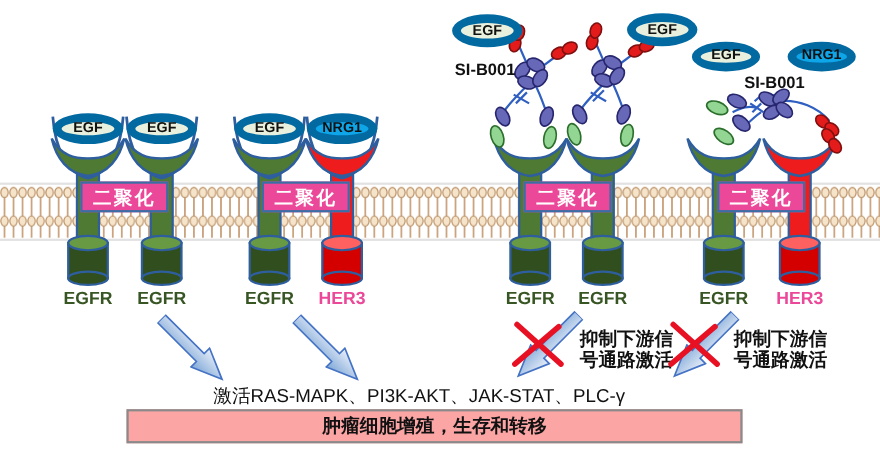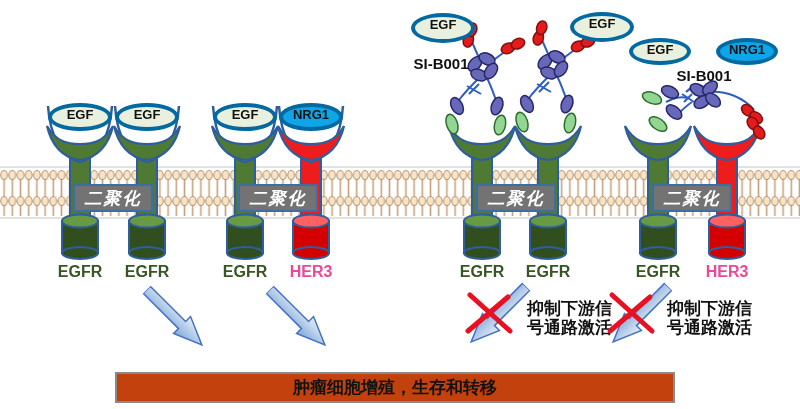--- a/index.html
+++ b/index.html
@@ -11,48 +11,48 @@
   
   .receptor{position:absolute;top:100px;width:84px;height:168px;z-index:4;}
   .rec-green{--main:#4e7a33;--dark:#314f1e;--lite:#679a43;}
   .rec-red{--main:#ee1c1c;--dark:#d40000;--lite:#ff6060;}
   .bowl{fill:#ffffff;stroke:#2e5e9e;stroke-width:2.5;}
   .cres{fill:var(--main);stroke:#2e5e9e;stroke-width:2.2;}
   .stem{fill:var(--main);stroke:#2e5e9e;stroke-width:2;}
   .cylb{fill:var(--dark);stroke:#2e5e9e;stroke-width:2;}
   .cylt{fill:var(--lite);stroke:#2e5e9e;stroke-width:2;}
   
-  .oval{position:absolute;border:4px solid #0369a1;border-radius:50%;box-sizing:border-box;
-        display:flex;align-items:flex-start;justify-content:center;font-weight:bold;font-size:13px;
+  .oval{position:absolute;border:8px solid #0369a1;border-radius:50%;box-sizing:border-box;
+        display:flex;align-items:flex-end;justify-content:center;font-weight:bold;font-size:13px;
         color:#111;z-index:8;}
   .oval.egf{background:#e9f1de;}
   .oval.nrg1{background:#0ea5e9;}
   
-  .dimer{position:absolute;top:184px;width:80px;height:28px;background:#737373;border:2px solid #3a6ea5;
+  .dimer{position:absolute;top:165px;width:80px;height:28px;background:#ec4899;border:2px solid #3a6ea5;
          box-sizing:border-box;color:#fff;font-weight:bold;font-size:17px;display:flex;
-         align-items:center;justify-content:center;z-index:6;letter-spacing:2px;font-style:italic;}
+         align-items:center;justify-content:center;z-index:6;letter-spacing:2px;}
   
   .rec-label{position:absolute;top:263px;width:80px;text-align:center;font-weight:bold;font-size:16px;z-index:5;}
   .green-text{color:#375623;}
   .red-text{color:#ec4899;}
   
   .sib-label{position:absolute;width:74px;text-align:center;font-weight:bold;font-size:15px;color:#111;z-index:9;}
   
   .arrow{position:absolute;width:80px;height:26px;z-index:5;}
   .rot45{transform:rotate(45deg);}
   .rot135{transform:rotate(135deg);}
   
   .cross{position:absolute;width:52px;height:44px;z-index:6;}
   
   .inhibit{position:absolute;top:299px;width:96px;font-weight:600;font-size:17px;line-height:19px;
            color:#111;z-index:5;}
   
   #activation{position:absolute;left:180px;top:348px;width:402px;text-align:center;font-size:17px;
               color:#111;z-index:5;}
-  #outcome{position:absolute;left:115px;top:372px;width:560px;height:31px;background:#c2410c;
+  #outcome{position:absolute;left:115px;top:372px;width:560px;height:31px;background:#fca5a5;
            border:2px solid #8a8a8a;box-sizing:border-box;display:flex;align-items:center;
            justify-content:center;font-weight:bold;font-size:17px;color:#111;z-index:5;}
   
   #ab-layer{position:absolute;left:0;top:0;width:800px;height:409px;z-index:7;pointer-events:none;}
   .abl{stroke:#2f5fc0;stroke-width:2;fill:none;}
   .abb{fill:#6868b8;stroke:#26266e;stroke-width:1.5;}
   .abg{fill:#93d693;stroke:#2c6e2c;stroke-width:1.5;}
   .abr{fill:#e31b1b;stroke:#801010;stroke-width:1.5;}
   .arrow-shape{fill:url(#arrowGrad);stroke:#4472c4;stroke-width:1.5;}
   .xline{stroke:#e81123;stroke-width:5;stroke-linecap:round;}
@@ -251,17 +251,18 @@
 
   <div class="inhibit" style="left:527px">
     <div>抑制下游信</div>
     <div>号通路激活</div>
   </div>
   <div class="inhibit" style="left:667px">
     <div>抑制下游信</div>
     <div>号通路激活</div>
   </div>
 
+  <div id="activation">激活RAS-MAPK、PI3K-AKT、JAK-STAT、PLC-γ</div>
   <div id="outcome">
     <span>肿瘤细胞增殖，生存和转移</span>
   </div>
 
 </div>
 
 </body></html>

